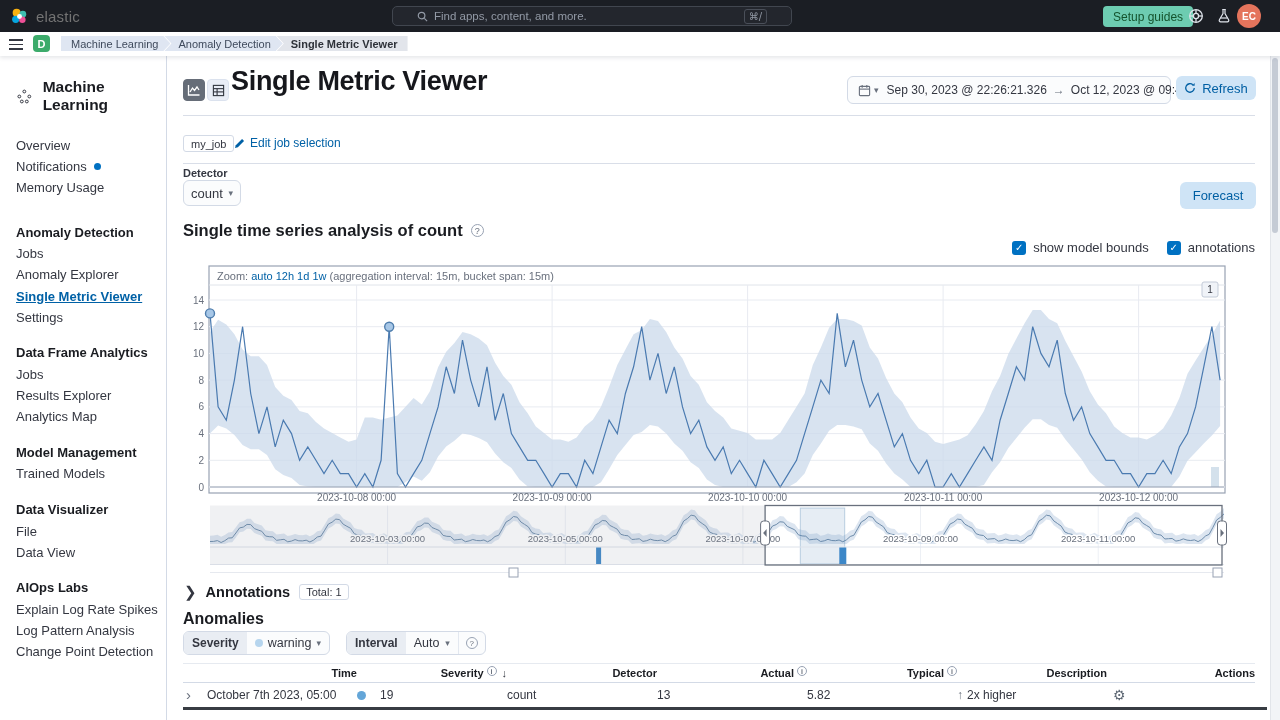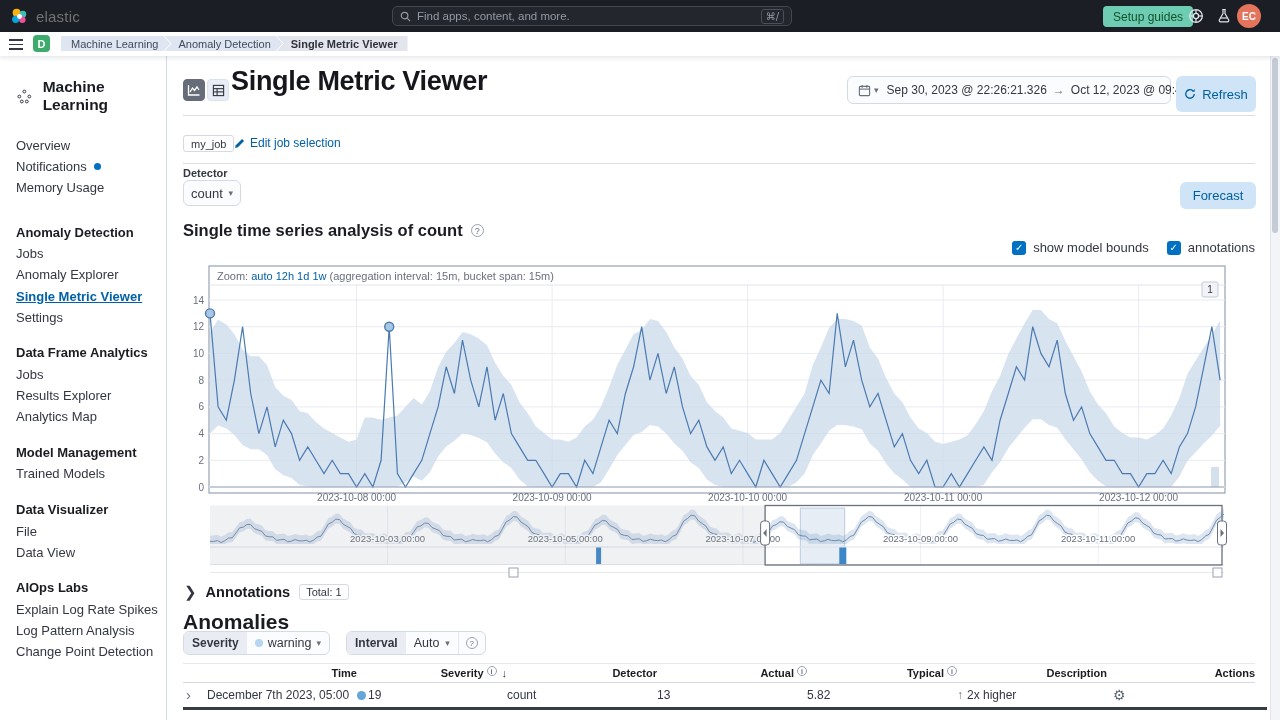--- a/index.html
+++ b/index.html
@@ -4,21 +4,21 @@
 <style>
   * { margin:0; padding:0; box-sizing:border-box; }
   html,body { width:1280px; height:720px; overflow:hidden; }
   body { font-family:"Liberation Sans","DejaVu Sans",sans-serif; background:#fff; color:#343741; }
   #app { position:relative; width:1280px; height:720px; background:#fff; overflow:hidden; }
 
   
   .topbar { position:absolute; left:0; top:0; width:1280px; height:32px; background:#1b1e24; display:flex; align-items:center; }
   .logo { position:absolute; left:10px; top:0; height:32px; display:flex; align-items:center; gap:7px; }
   .logo-text { color:#737373; font-size:15px; font-weight:500; letter-spacing:.2px; }
-  .searchbox { position:absolute; left:392px; top:6px; width:400px; height:20px; background:#23262d; border:1px solid #41464f; border-radius:5px; display:flex; align-items:center; padding:0 7px; gap:6px; }
+  .searchbox { position:absolute; left:392px; top:6px; width:400px; height:20px; background:#23262d; border:1px solid #41464f; border-radius:5px; display:flex; align-items:center; padding:0 24px; gap:6px; }
   .searchbox .ph { color:#939aa6; font-size:11.5px; flex:1; }
   .kbd { border:1px solid #4a4f59; border-radius:3px; color:#939aa6; font-size:10px; padding:0 4px; line-height:13px; font-family:"DejaVu Sans",sans-serif; }
   .setup-btn { position:absolute; left:1103px; top:6px; height:21px; background:#6dccb1; color:#14532d; border:none; border-radius:4px; font-size:12px; font-weight:500; padding:0 10px; font-family:inherit; }
   .tb-icon { position:absolute; top:8px; width:16px; height:16px; }
   .avatar { position:absolute; left:1237px; top:4px; width:24px; height:24px; border-radius:50%; background:#e4745c; color:#fff; font-size:10px; font-weight:700; display:flex; align-items:center; justify-content:center; }
 
   
   .crumbbar { position:absolute; left:0; top:32px; width:1280px; height:24px; background:#fff; box-shadow:0 2px 4px rgba(50,60,80,.12); z-index:5; }
   .hamburger { position:absolute; left:9px; top:7px; width:14px; height:11px; display:flex; flex-direction:column; justify-content:space-between; }
   .hamburger i { display:block; height:1.6px; background:#343741; }
@@ -41,21 +41,21 @@
   
   .viz-toggle { position:absolute; top:79px; width:22px; height:22px; border-radius:4px; display:flex; align-items:center; justify-content:center; border:1px solid #c9d1dc; }
   .viz-toggle.sel { background:#666d78; border-color:#666d78; }
   .viz-toggle.unsel { background:#e9edf6; border-color:#dbe2ee; }
   .page-title { position:absolute; left:231px; top:66px; font-size:27px; font-weight:700; color:#16171c; letter-spacing:-.3px; }
 
   .datepicker { position:absolute; left:847px; top:76px; width:324px; height:28px; background:#fbfcfd; border:1px solid #d3dae6; border-radius:6px; display:flex; align-items:center; font-size:12px; color:#343741; }
   .dp-cal { display:flex; align-items:center; gap:3px; padding:0 8px 0 10px; }
   .dp-dates { display:flex; align-items:center; gap:6px; white-space:nowrap; }
   .btn-light { background:#cfe4f6; color:#005fa3; border:none; border-radius:6px; font-size:13px; font-weight:500; font-family:inherit; display:flex; align-items:center; justify-content:center; gap:6px; }
-  .refresh-btn { position:absolute; left:1176px; top:76px; width:80px; height:36px; }
+  .refresh-btn { position:absolute; left:1176px; top:76px; width:80px; height:24px; }
   .forecast-btn { position:absolute; left:1180px; top:182px; width:76px; height:27px; }
 
   .hr { position:absolute; left:183px; width:1072px; height:1px; background:#d9dee8; }
   .job-badge { position:absolute; left:183px; top:135px; height:17px; border:1px solid #d3dae6; border-radius:3px; background:#fff; font-size:11px; color:#343741; display:flex; align-items:center; padding:0 7px; }
   .edit-link { position:absolute; left:234px; top:136px; display:flex; align-items:center; gap:5px; color:#0061a6; font-size:12px; font-weight:500; cursor:pointer; }
 
   .detector-label { position:absolute; left:183px; top:167px; font-size:11px; font-weight:700; color:#343741; }
   .detector-select { position:absolute; left:183px; top:180px; width:58px; height:26px; background:#fbfcfd; border:1px solid #d3dae6; border-radius:6px; display:flex; align-items:center; justify-content:space-between; padding:0 7px; font-size:13px; color:#343741; }
 
   .series-heading { position:absolute; left:183px; top:221px; font-size:16.5px; font-weight:700; color:#1a1c21; display:flex; align-items:center; gap:8px; }
@@ -65,40 +65,40 @@
   .chk { display:flex; align-items:center; gap:7px; font-size:13px; color:#343741; }
   .chk-box { width:14px; height:14px; border-radius:3px; background:#0071c2; color:#fff; font-size:10px; display:flex; align-items:center; justify-content:center; }
 
   .chart-wrap { position:absolute; left:183px; top:262px; width:1046px; height:318px; }
 
   .annot-row { position:absolute; left:184px; top:584px; display:flex; align-items:center; gap:9px; }
   .annot-chev { font-size:15px; color:#343741; line-height:14px; }
   .annot-title { font-size:14.5px; font-weight:700; color:#1a1c21; }
   .annot-badge { border:1px solid #d3dae6; background:#fff; border-radius:3px; font-size:11px; color:#343741; padding:1px 6px; }
 
-  .anom-heading { position:absolute; left:183px; top:610px; font-size:21px; font-weight:700; color:#1a1c21; }
+  .anom-heading { position:absolute; left:183px; top:610px; font-size:16px; font-weight:700; color:#1a1c21; }
 
   .controls { position:absolute; left:183px; top:631px; display:flex; gap:16px; }
   .ctl-group { display:flex; height:24px; border:1px solid #d3dae6; border-radius:6px; overflow:hidden; background:#fbfcfd; align-items:stretch; }
   .ctl-prepend { background:#e9edf3; font-size:12px; font-weight:600; color:#343741; display:flex; align-items:center; padding:0 8px; }
   .ctl-value { display:flex; align-items:center; gap:5px; padding:0 8px; font-size:12.5px; color:#343741; }
   .ctl-append { display:flex; align-items:center; padding:0 7px; border-left:1px solid #e3e8f0; }
   .sev-dot { width:8px; height:8px; border-radius:50%; background:#b6d5ee; }
   .caret { font-size:9px; color:#69707d; }
 
   
   .table { position:absolute; left:183px; top:663px; width:1072px; }
   .t-head, .t-row { display:grid; grid-template-columns:24px 150px 150px 150px 150px 150px 150px 1fr; align-items:center; }
   .t-head { height:20px; border-top:1px solid #e6eaf0; border-bottom:1px solid #d3dae6; font-size:11px; font-weight:700; color:#1a1c21; }
   .t-row { height:24px; font-size:12px; color:#343741; }
   .th-cell { display:flex; align-items:center; gap:3px;justify-content:flex-end; }
   .info-i { display:inline-flex; width:10px; height:10px; border:1px solid #98a2b3; border-radius:50%; color:#69707d; font-size:7px; align-items:center; justify-content:center; transform:translateY(-2px); }
   .sort-ar { color:#343741; font-size:11px; margin-left:2px; }
   .row-chev { color:#69707d; font-size:15px; line-height:12px; padding-left:3px; cursor:pointer; }
-  .sev-cell { display:flex; align-items:center; gap:2px; }
+  .sev-cell { display:flex; align-items:center; gap:14px; }
   .sev-cell .dot { width:9px; height:9px; border-radius:50%; background:#64a6d8; }
   .desc-arrow { color:#69707d; margin-right:4px; }
   .gear { color:#5d6773; font-size:14px; padding-left:6px; cursor:pointer; }
   .dark-line { position:absolute; left:183px; top:707px; width:1084px; height:3px; background:#383c43; }
 
   
   .scroll-track { position:absolute; left:1270px; top:32px; width:10px; height:688px; background:#f2f4f7; border-left:1px solid #e2e5ea; }
   .scroll-thumb { position:absolute; left:1272px; top:58px; width:6px; height:175px; border-radius:3px; background:#c5cbd5; }
 
   svg text { font-family:"Liberation Sans","DejaVu Sans",sans-serif; }
@@ -438,21 +438,21 @@
         <div class="th-cell">
           <span>Description</span>
         </div>
         <div class="th-cell">
           <span>Actions</span>
         </div>
       </div>
     <div id="t-body">
         <div class="t-row">
           <div class="row-chev">›</div>
-          <div>December 7th 2023, 05:00</div>
+          <div>October 7th 2023, 05:00</div>
           <div class="sev-cell">
             <span class="dot"></span>
             <span>19</span>
           </div>
           <div>count</div>
           <div>13</div>
           <div>5.82</div>
           <div><span class="desc-arrow">↑</span>2x higher</div>
           <div class="gear">⚙</div>
         </div>

